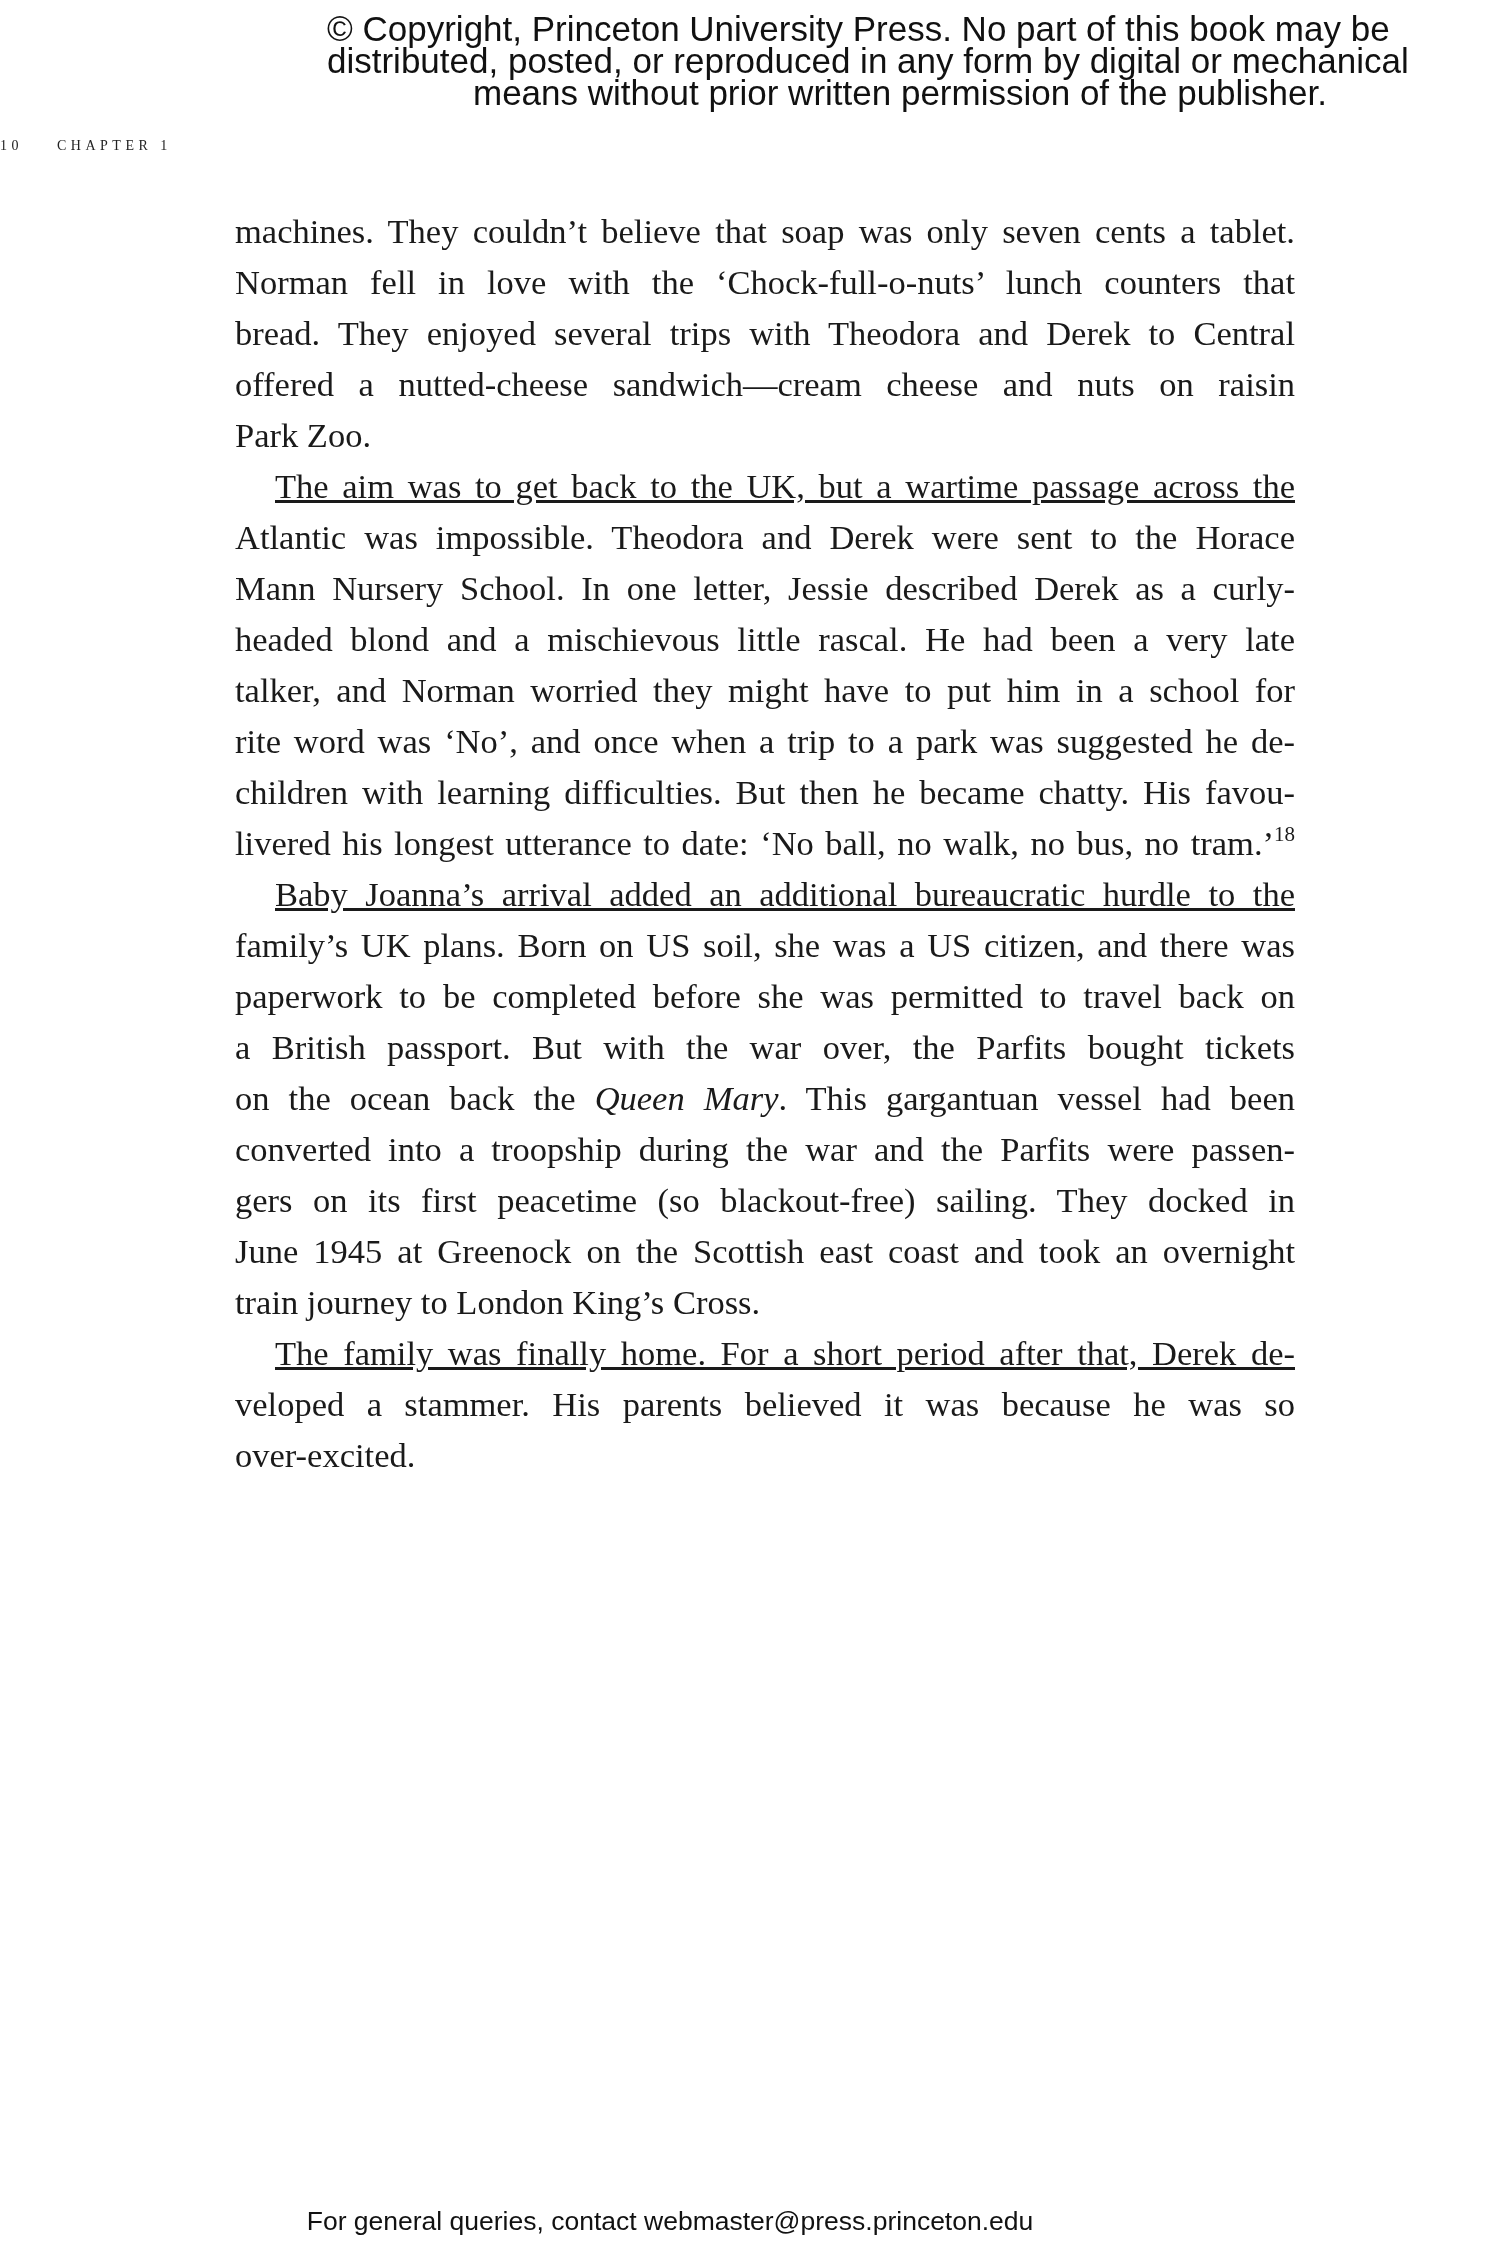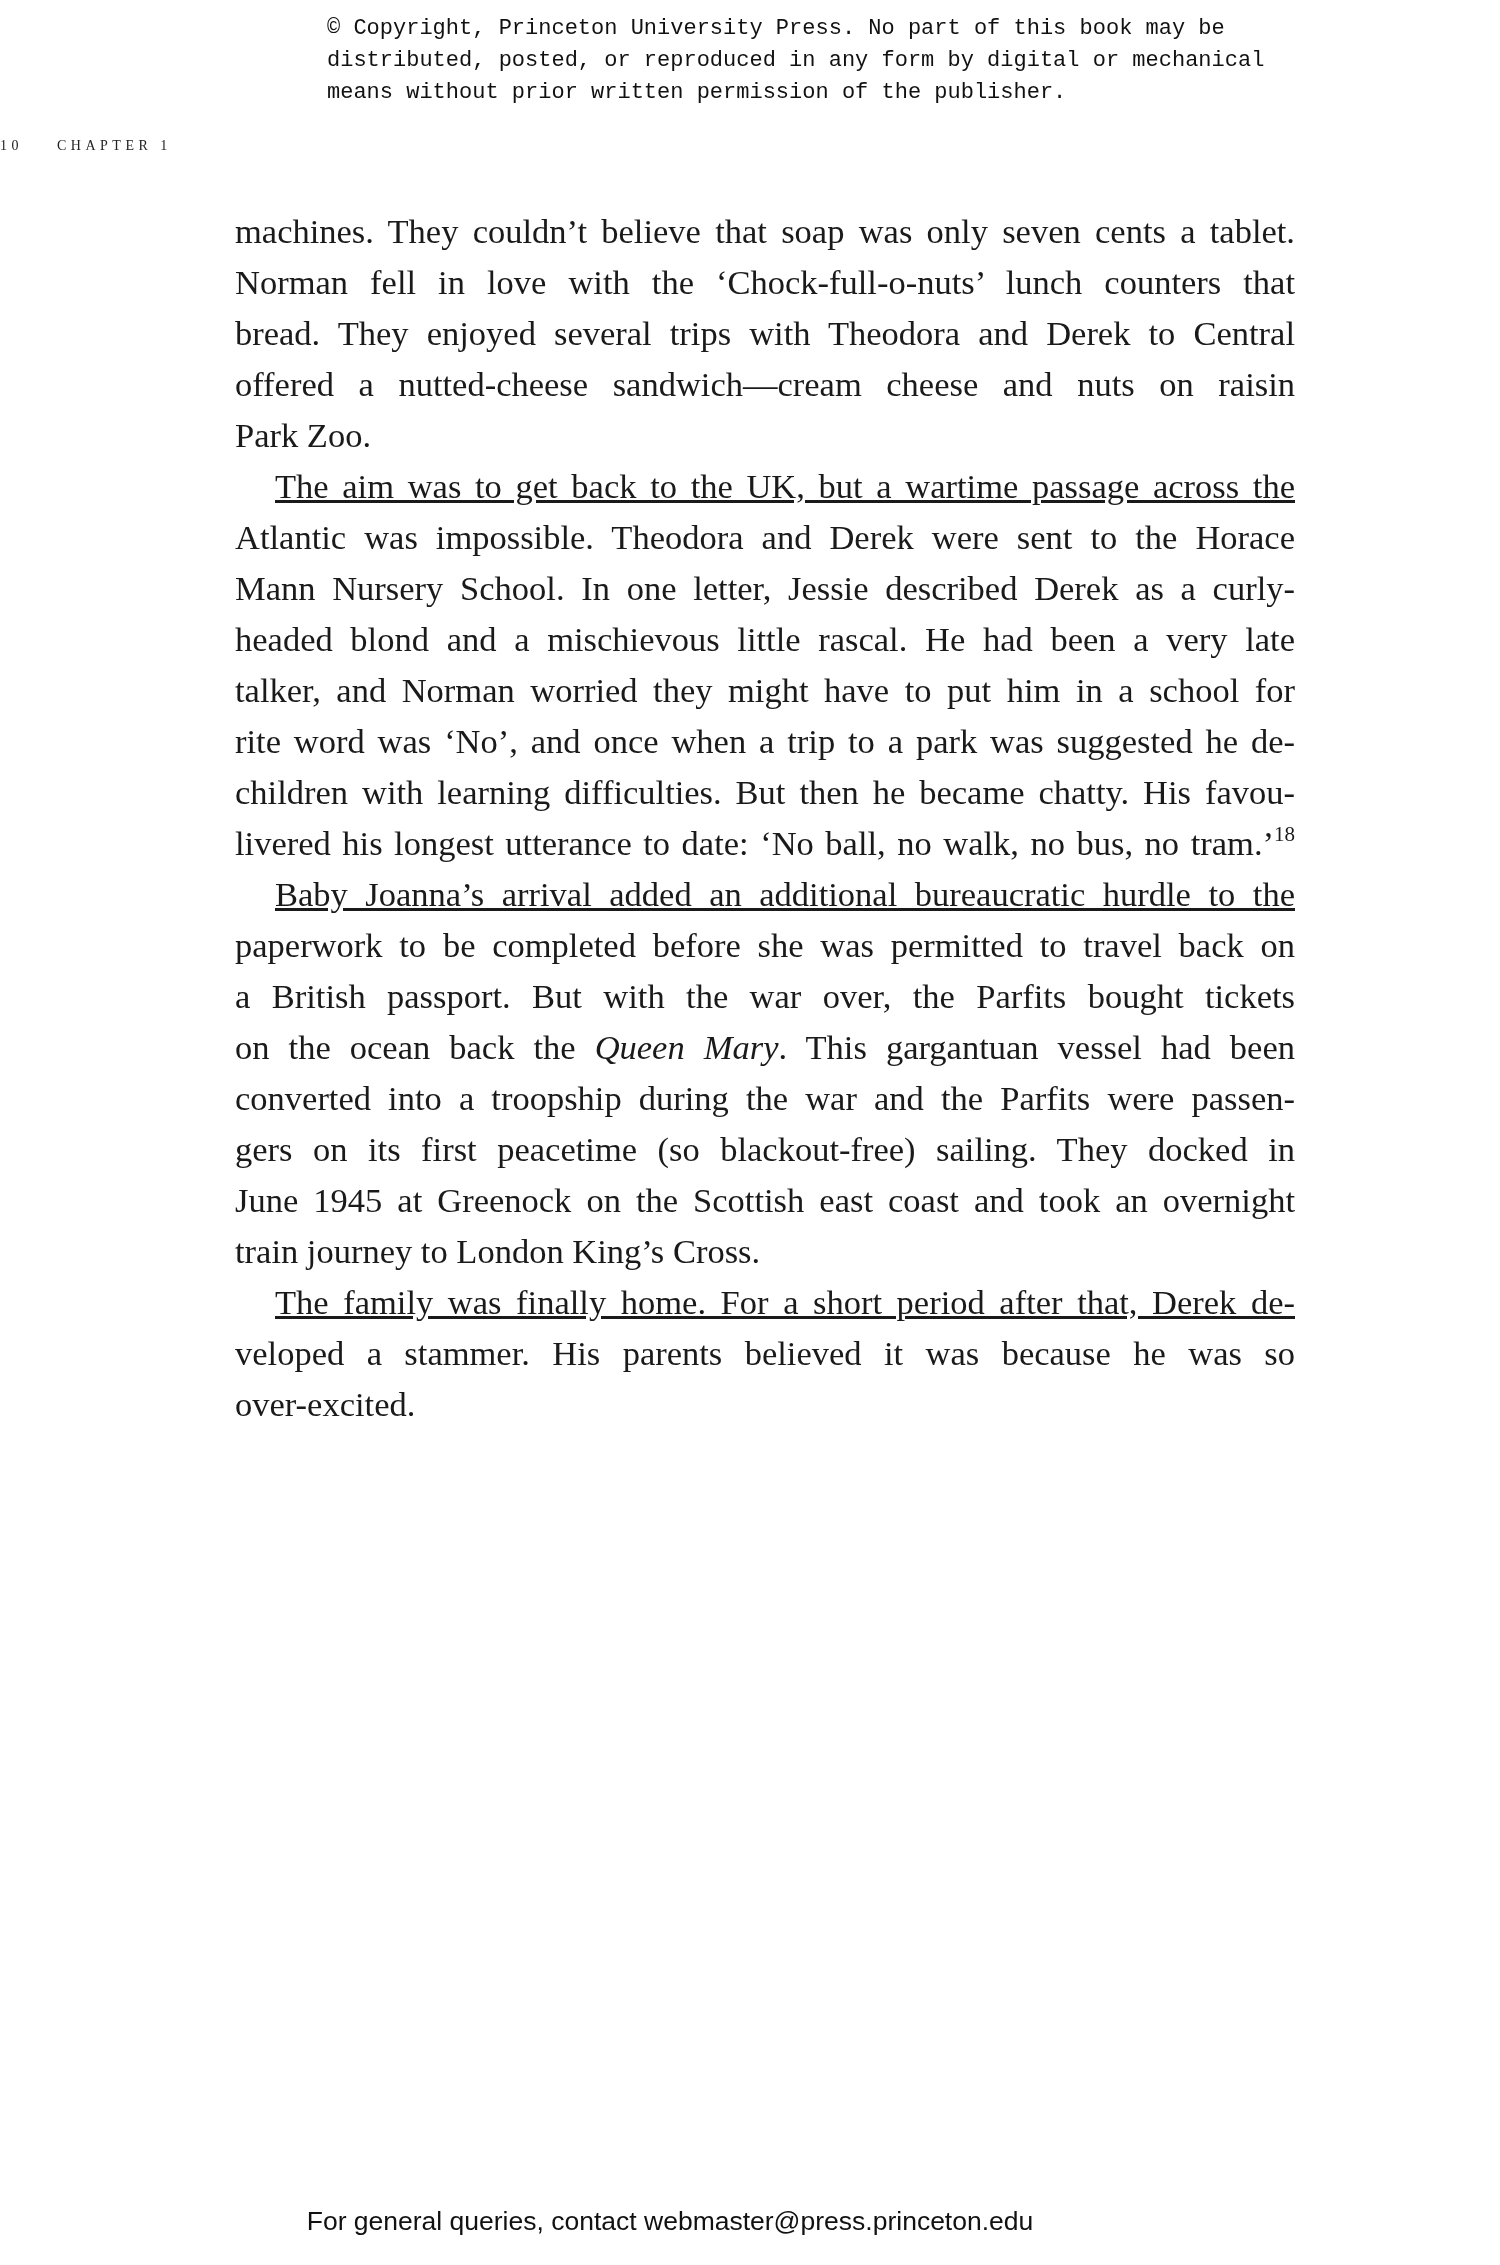--- a/index.html
+++ b/index.html
@@ -12,24 +12,25 @@
       height: 2265px;
       position: relative;
       overflow: hidden;
       color: #1a1a1a;
     }
     .copyright {
       position: absolute;
       left: 327px;
       top: 13px;
       width: 1000px;
-      font-family: Liberation Mono, monospace;
-      font-size: 22px;
+      font-family: Liberation Sans, sans-serif;
+      font-size: 35px;
       line-height: 32px;
       color: #111;
+      text-align: right;
     }
     .copyright .line { display: block; white-space: nowrap; }
     .running-head {
       position: absolute;
       left: 0;
       width: 1368px;
       top: 138px;
       font-family: "Liberation Serif", serif;
       font-size: 14px;
       letter-spacing: 4.5px;
@@ -105,20 +106,21 @@
     <span class="line">Mann Nursery School. In one letter, Jessie described Derek as a curly-</span>
     <span class="line">headed blond and a mischievous little rascal. He had been a very late</span>
     <span class="line">talker, and Norman worried they might have to put him in a school for</span>
     <span class="line">rite word was ‘No’, and once when a trip to a park was suggested he de-</span>
     <span class="line">children with learning difficulties. But then he became chatty. His favou-</span>
     <span class="line"><span>livered his longest utterance to date: ‘No ball, no walk, no bus, no tram.’</span><sup>18</sup></span>
   </div>
 
   <div>
     <span class="line indent">Baby Joanna’s arrival added an additional bureaucratic hurdle to the</span>
+    <span class="line">family’s UK plans. Born on US soil, she was a US citizen, and there was</span>
     <span class="line">paperwork to be completed before she was permitted to travel back on</span>
     <span class="line">a British passport. But with the war over, the Parfits bought tickets</span>
     <span class="line"><span>on the ocean back the </span><em>Queen Mary</em><span>. This gargantuan vessel had been</span></span>
     <span class="line">converted into a troopship during the war and the Parfits were passen-</span>
     <span class="line">gers on its first peacetime (so blackout-free) sailing. They docked in</span>
     <span class="line">June 1945 at Greenock on the Scottish east coast and took an overnight</span>
     <span class="line last">train journey to London King’s Cross.</span>
   </div>
 
   <div>

